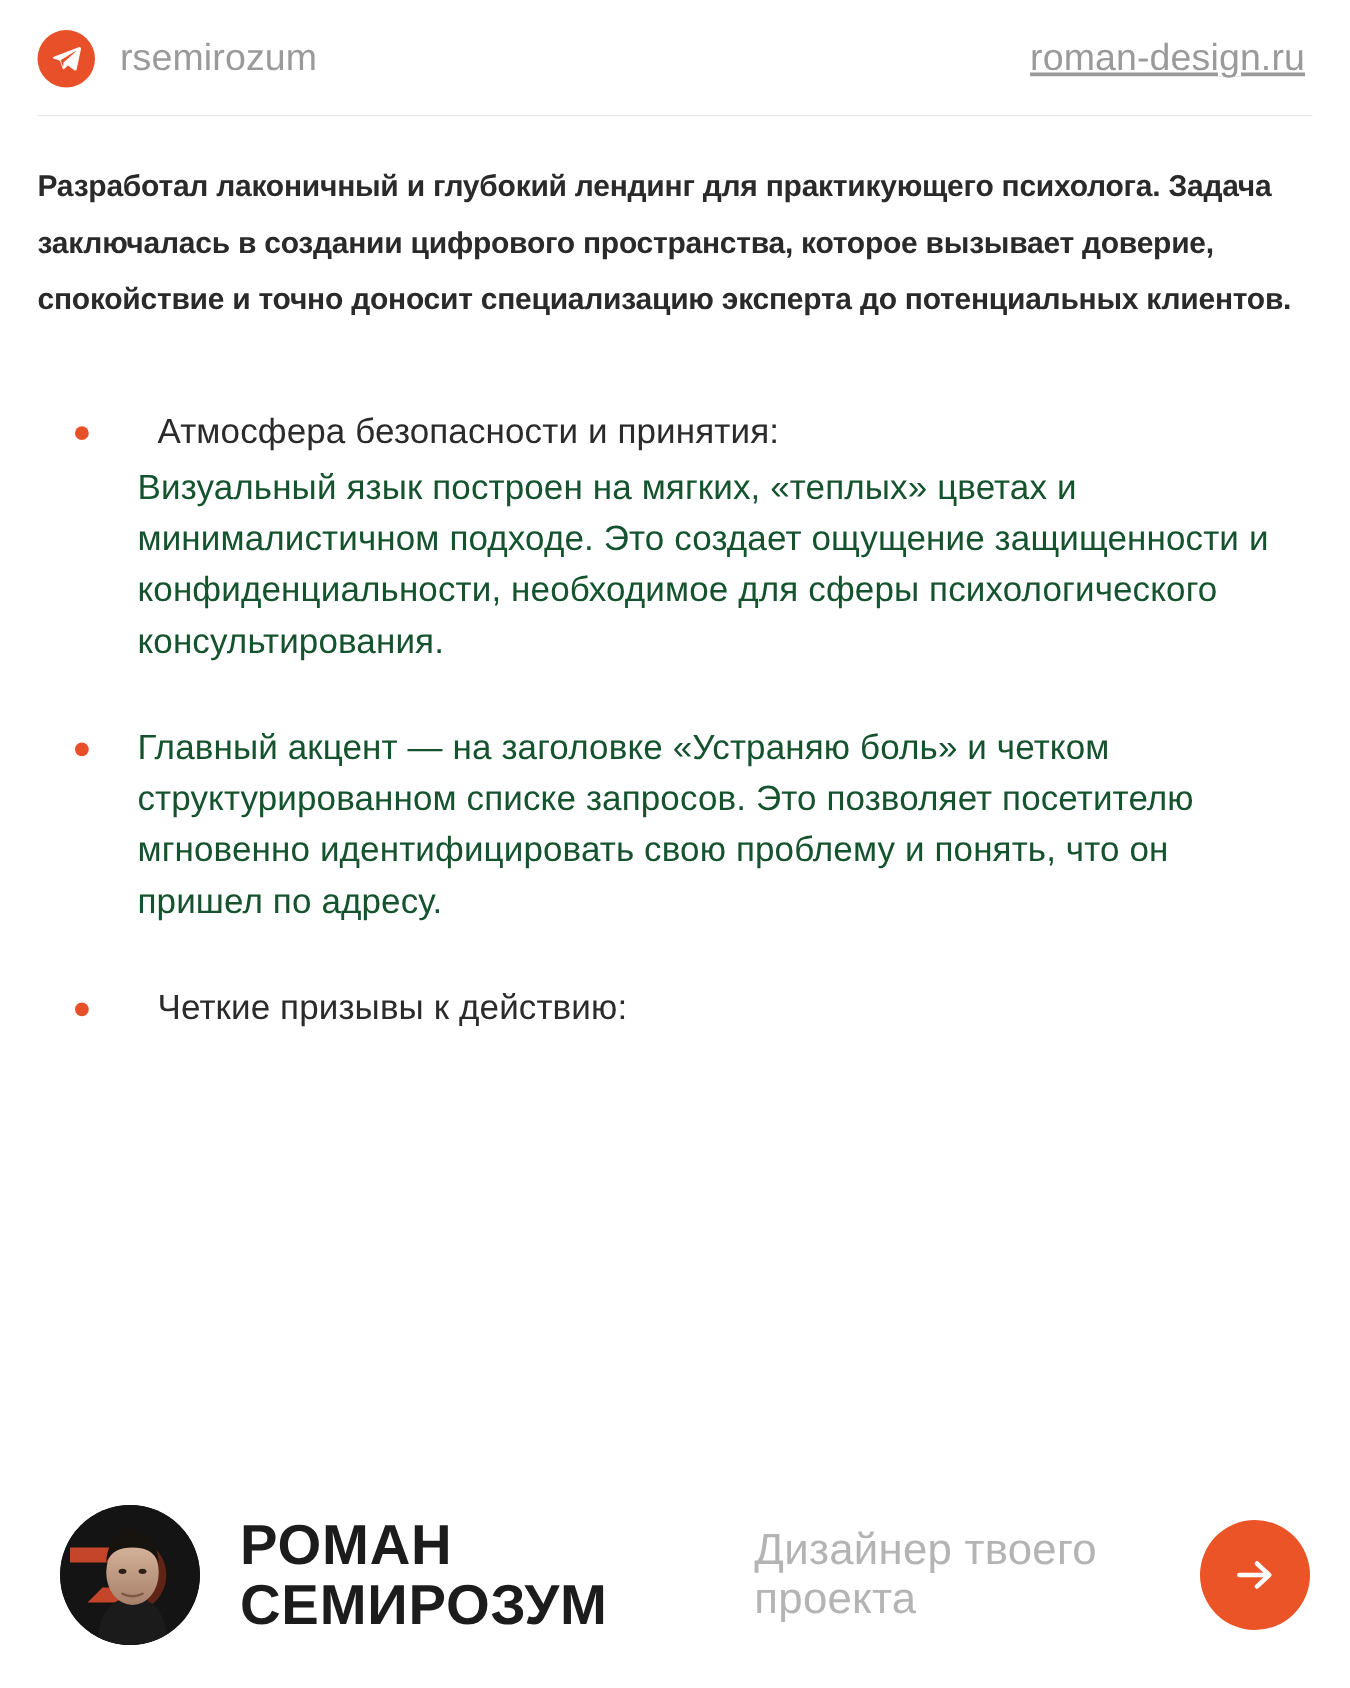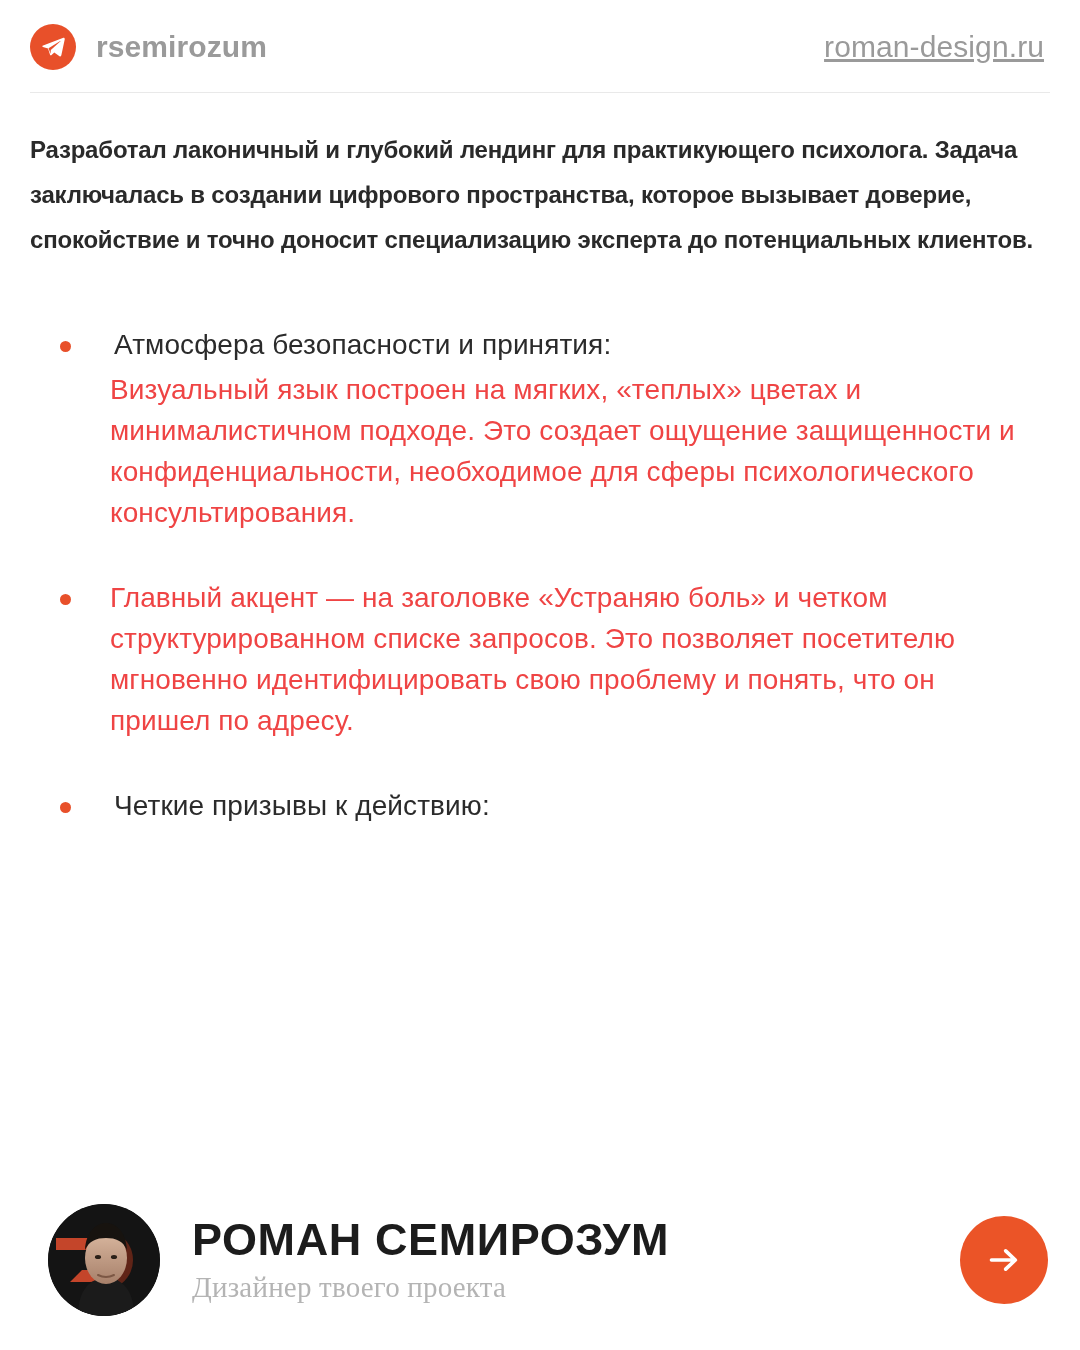--- a/index.html
+++ b/index.html
@@ -54,21 +54,20 @@
   .tg-badge svg {
     display: block;
     width: 26px;
     height: 26px;
   }
   .handle {
     font-size: 30px;
     color: #9a9a9a;
     letter-spacing: 0.1px;
     line-height: 1;
-    font-weight: bold;
   }
   .site {
     margin-left: auto;
     font-size: 30px;
     color: #9a9a9a;
     letter-spacing: 0.1px;
     line-height: 1;
     text-decoration: underline;
   }
   .header-rule {
@@ -115,26 +114,26 @@
     width: 11px;
     height: 11px;
     border-radius: 50%;
     background: #E8502A;
   }
   .bullet-title {
     font-size: 28px;
     line-height: 41px;
     color: #2b2b2b;
     letter-spacing: 0.1px;
-    margin: 0 0 4px 4px;
+    margin: 0 0 4px 16px;
   }
   .bullet-body {
     font-size: 28px;
     line-height: 41px;
-    color: #ef4444;
+    color: #14532d;
     letter-spacing: 0.1px;
     margin: 0;
     max-width: 930px;
   }
 
   
   .footer {
     flex: 0 0 auto;
     height: 170px;
     display: flex;
@@ -149,38 +148,36 @@
     overflow: hidden;
     position: relative;
     background: #141414;
     flex: 0 0 auto;
   }
   .avatar svg { display: block; width: 112px; height: 112px; }
 
   .footer-text {
     margin-left: 32px;
     display: flex;
-    flex-direction: column;
     justify-content: center;
   }
   .author-name {
     font-size: 45px;
     font-weight: bold;
     color: #1c1c1c;
     letter-spacing: 0.6px;
     line-height: 1.06;
     margin: 0;
   }
   .author-role {
-    font-size: 29px;
+    font-size: 35px;
     color: #b4b4b4;
     letter-spacing: 0.2px;
     line-height: 1.1;
     margin: 9px 0 0 0;
-    font-family: Liberation Serif, serif;
   }
 
   .next-button {
     margin-left: auto;
     width: 88px;
     height: 88px;
     border-radius: 50%;
     background: #EB5427;
     display: flex;
     align-items: center;

